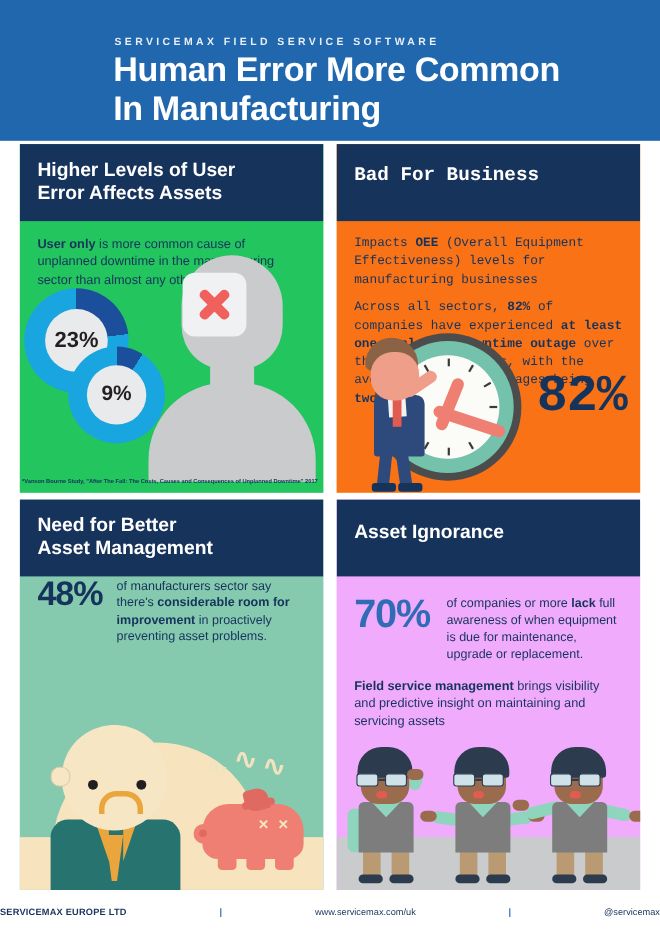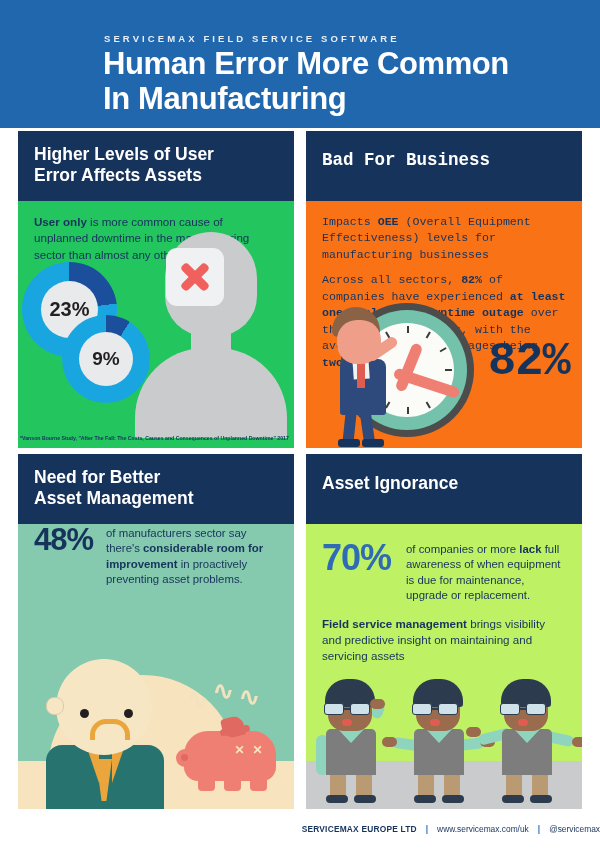--- a/index.html
+++ b/index.html
@@ -28,21 +28,21 @@
   .q-bl{left:18px;top:454px;width:276px;height:355px;}
   .q-br{left:306px;top:454px;width:276px;height:355px;}
 
   .bandhead{background:#16335c;color:#fff;padding:13px 16px 14px 16px;
             font-size:17.5px;font-weight:bold;line-height:1.2;}
   .bandhead.tall{padding-bottom:15px;}
 
   .bg-grey{background:#22c55e;}
   .bg-cream{background:#f97316;font-family:Liberation Mono, monospace;}
   .bg-mint{background:#85c9ae;}
-  .bg-lgrey{background:#bef264;}
+  .bg-lgrey{background:#f0abfc;}
 
   .ptext{font-size:11.6px;line-height:1.42;color:#16335c;}
   .ptext b{font-weight:bold;}
   .pad{padding:13px 16px 0 16px;}
 
   
   .donut{position:absolute;border-radius:50%;}
   .donut .hole{position:absolute;border-radius:50%;background:#e9eaeb;
                display:flex;align-items:center;justify-content:center;
                font-weight:bold;color:#231f20;}
@@ -171,21 +171,21 @@
        clip-path:polygon(0 0,100% 0,50% 100%);}
   .g-arm{position:absolute;height:11px;background:#8fd5bd;border-radius:6px;}
   .g-hand{position:absolute;width:15px;height:10px;background:#9a6b4c;border-radius:5px;}
   .g-legL{position:absolute;left:18px;top:94px;width:16px;height:26px;background:#b99a73;}
   .g-legR{position:absolute;left:44px;top:94px;width:16px;height:26px;background:#b99a73;}
   .g-shoeL{position:absolute;left:14px;top:116px;width:22px;height:8px;background:#2c3c4e;border-radius:4px;}
   .g-shoeR{position:absolute;left:42px;top:116px;width:22px;height:8px;background:#2c3c4e;border-radius:4px;}
 
   
   .footer{position:absolute;left:0;bottom:0;width:600px;height:40px;display:flex;
-          align-items:center;justify-content:flex-end;gap:9px;font-size:8.4px;color:#16335c;}
+          align-items:center;justify-content:space-between;gap:9px;font-size:8.4px;color:#16335c;}
   .footer .co{font-weight:bold;letter-spacing:.2px;}
   .footer .sep{color:#2f6cb5;font-weight:bold;}
 </style>
 </head>
 <body>
 
 <div class="page">
 
   <div class="header">
     <div class="brandline">SERVICEMAX FIELD SERVICE SOFTWARE</div>

